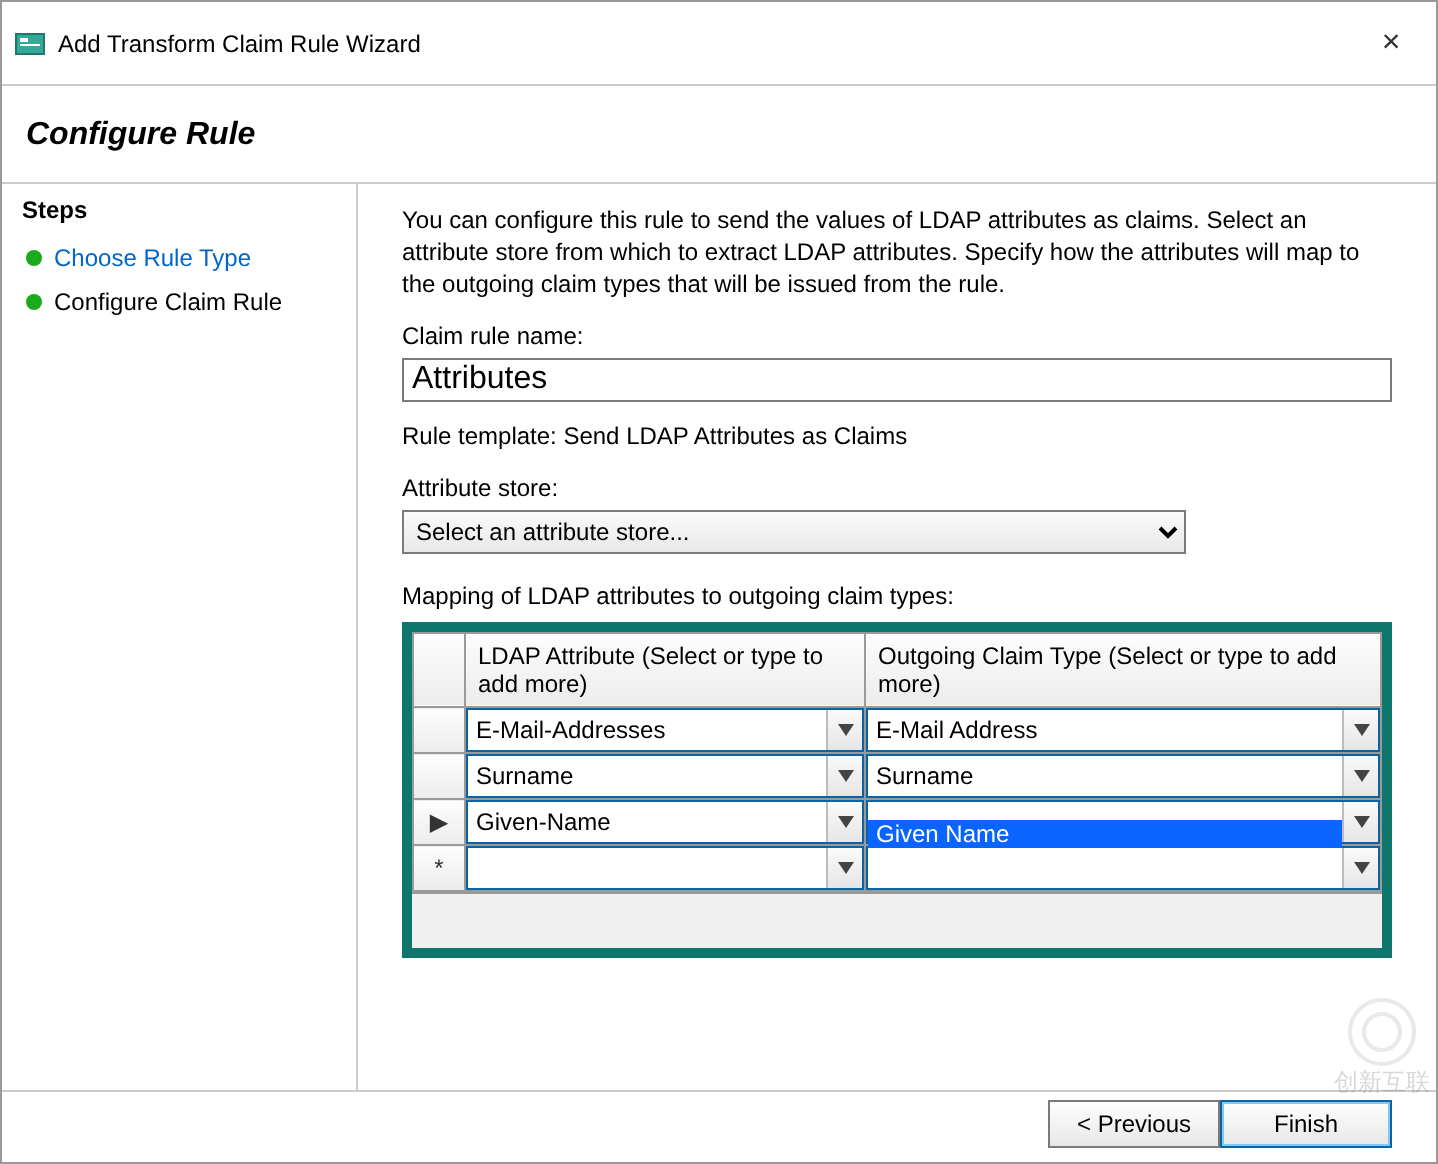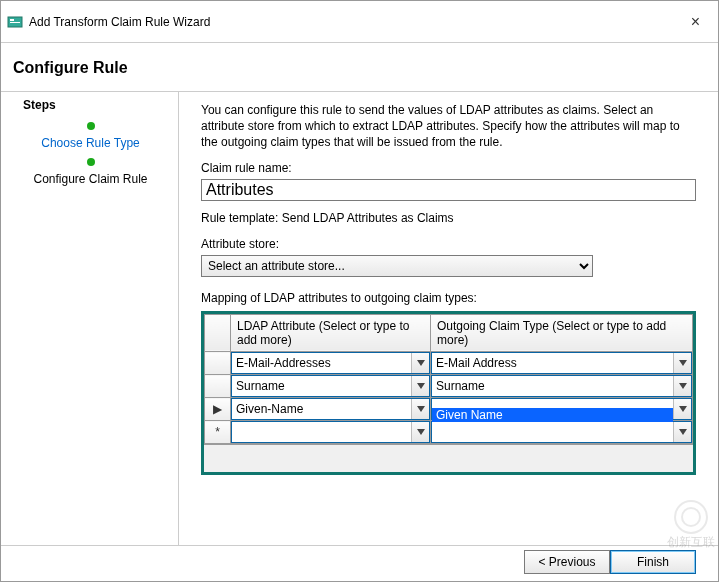--- a/index.html
+++ b/index.html
@@ -4,39 +4,39 @@
 <style>
 * { box-sizing: border-box; margin: 0; padding: 0; font-family: "Segoe UI", Tahoma, sans-serif; font-size: 12px; }
 body { background: #fff; width: 719px; height: 582px; overflow: hidden; border: 1px solid #999; }
 
 .titlebar { height: 42px; display: flex; align-items: center; padding: 0 0 0 6px; border-bottom: 1px solid #ccc; background: #fff; }
 .titlebar .icon { width: 16px; height: 16px; margin-right: 6px; }
 .titlebar .title { flex: 1; font-size: 12px; color: #000; }
 .titlebar .close { width: 45px; height: 29px; display: flex; align-items: center; justify-content: center; font-size: 16px; color: #333; font-family: Arial; }
 
 .header { padding: 16px 12px 14px 12px; border-bottom: 1px solid #ccc; }
-.header h1 { font-size: 16px; font-weight: bold; color: #000; }
+.header h1 { font-size: 16px; font-weight: bold; color: #000; font-style: italic; }
 
 .body { display: flex; height: calc(100% - 30px - 49px - 48px); }
 
-.sidebar { width: 178px; border-right: 1px solid #ccc; padding: 6px 12px; background: #fff; }
+.sidebar { width: 178px; border-right: 1px solid #ccc; padding: 6px 0; background: #fff; }
 .sidebar .steps-title { font-weight: bold; padding: 0 10px 6px 10px; font-size: 12px; }
-.sidebar .step { padding: 4px 10px 4px 12px; display: flex; align-items: center; gap: 6px; flex-direction: column; }
+.sidebar .step { padding: 4px 10px 4px 12px; display: flex; align-items: center; gap: 6px; }
 .sidebar .step .dot { width: 8px; height: 8px; border-radius: 50%; background: #1aaa1a; flex-shrink: 0; }
 .sidebar .step.link span.label { color: #0066cc; }
 .sidebar .step span.label { color: #000; }
 
 .content { flex: 1; padding: 10px 22px 10px 22px; color: #000; overflow: hidden; }
 .content .desc { line-height: 1.35; margin-bottom: 10px; }
 .content label.field-label { display: block; margin: 4px 0 4px 0; }
 .content input[type=text] { width: 100%; height: 22px; border: 1px solid #7a7a7a; padding: 0 4px; font-size: 16px; }
 .content .template-text { margin: 10px 0 12px 0; }
 .content select.store { width: 392px; height: 22px; border: 1px solid #7a7a7a; background: linear-gradient(#fafafa,#e8e8e8); font-size: 12px; padding: 0 2px; }
 
-.grid-wrap { margin-top: 6px; border: 3px solid #0f766e; }
+.grid-wrap { margin-top: 6px; border: 5px solid #0f766e; }
 table.grid { width: 100%; border-collapse: collapse; table-layout: fixed; }
 table.grid th, table.grid td { border: 1px solid #9a9a9a; background: #fff; padding: 0; }
 table.grid th { background: linear-gradient(#fdfdfd,#ececec); text-align: left; font-weight: normal; padding: 4px 6px; line-height: 1.2; }
 table.grid th.rowhead, table.grid td.rowhead { width: 26px; background: linear-gradient(#fdfdfd,#ececec); text-align: center; vertical-align: middle; color: #333; }
 table.grid td .cell-combo { display: flex; align-items: center; height: 22px; border: 1px solid #0a64a4; margin: 0; }
 table.grid td .cell-combo .val { flex: 1; padding: 0 4px; white-space: nowrap; overflow: hidden; }
 table.grid td .cell-combo .arrow { width: 18px; height: 100%; display: flex; align-items: center; justify-content: center; border-left: 1px solid #bcbcbc; background: linear-gradient(#fafafa,#e6e6e6); }
 table.grid td .cell-combo .arrow svg { width: 8px; height: 6px; }
 table.grid td .cell-combo.selected .val { background: #0a64ff; color: #fff; margin-top: 12px; }
 

